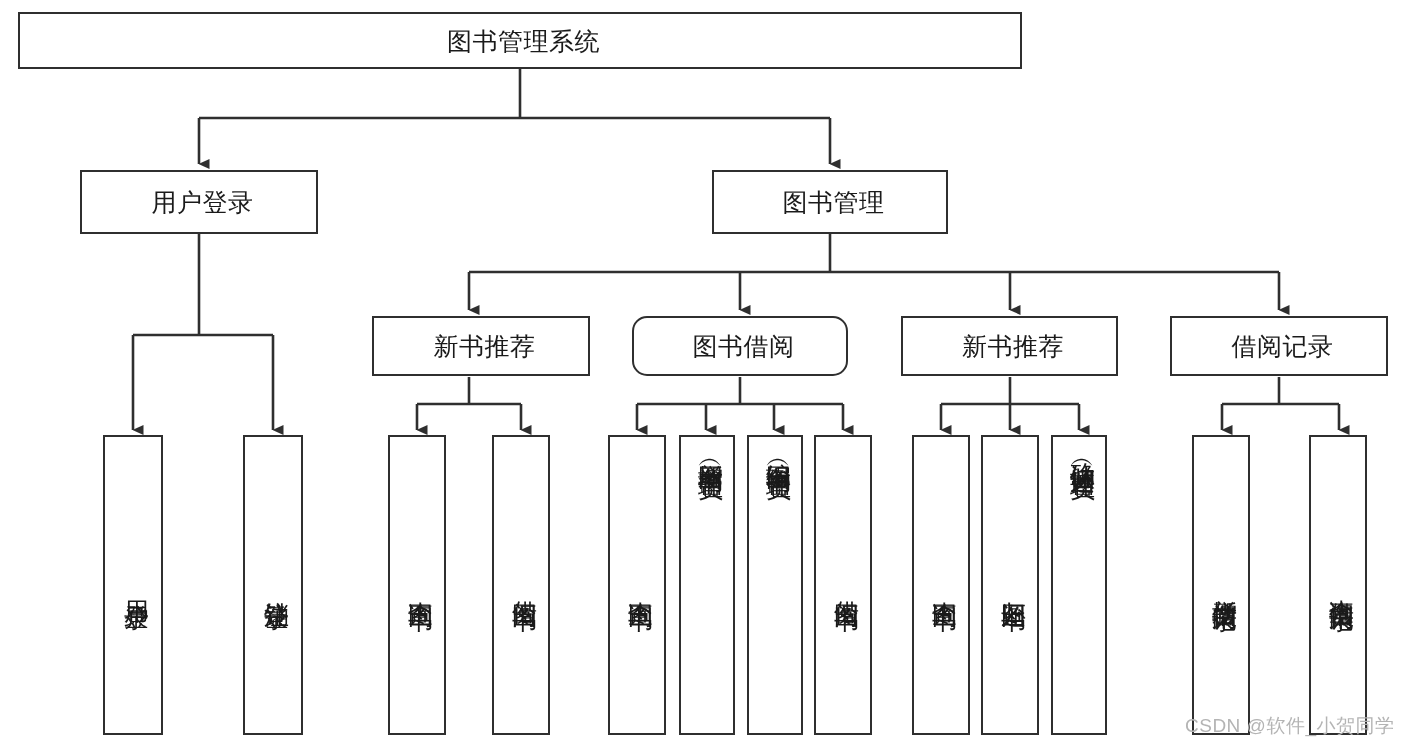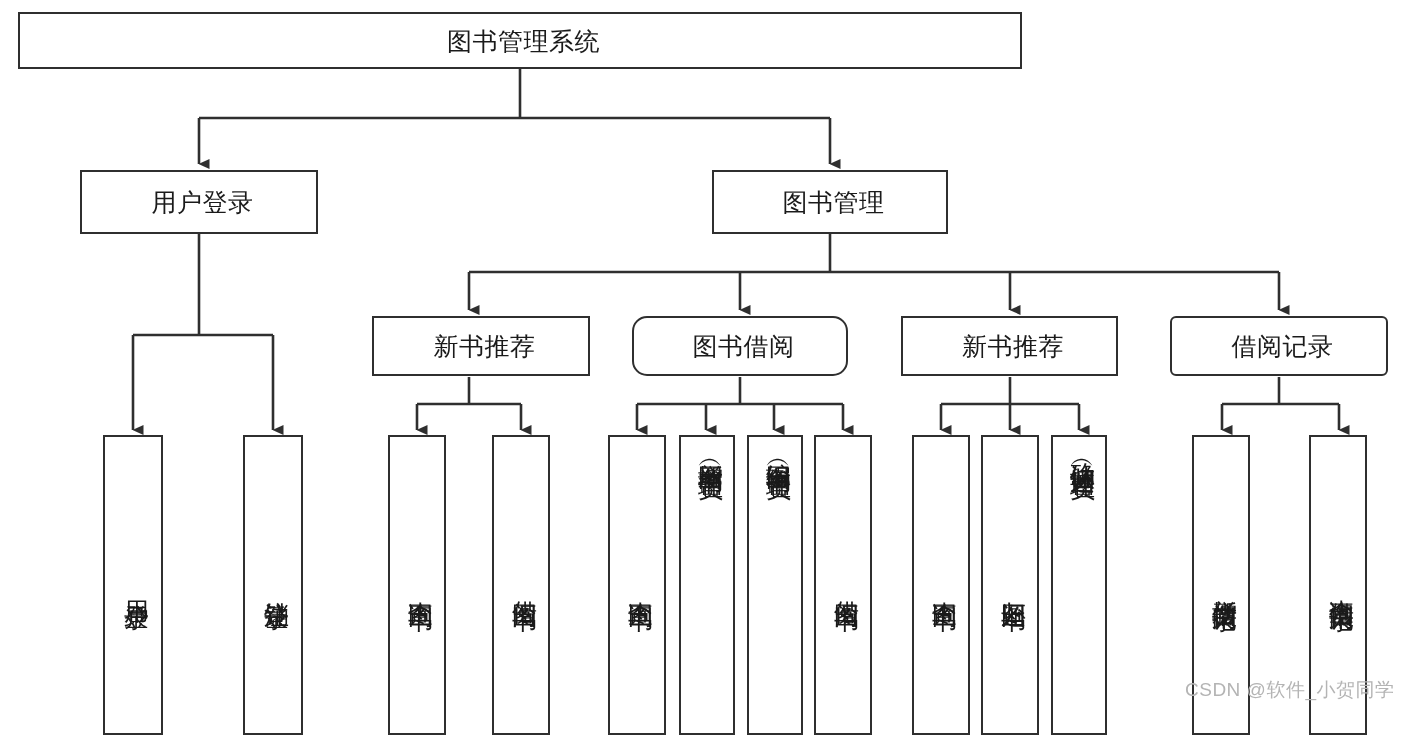--- a/index.html
+++ b/index.html
@@ -63,21 +63,21 @@
     white-space: nowrap;
   }
   
   .node.vert.centered {
     align-items: center;
     padding-top: 0;
   }
   .watermark {
     position: absolute;
     left: 1185px;
-    top: 677px;
+    top: 713px;
     font-size: 19px;
     color: #b4b4b4;
     white-space: nowrap;
     letter-spacing: 0.5px;
   }
 </style>
 </head>
 <body>
 
 <div id="canvas">
@@ -151,21 +151,21 @@
   </div>
 
   <div class="node horiz" style="left:632px; top:316px; width:216px; height:60px;border-radius:15px;">
     <span class="label">图书借阅</span>
   </div>
 
   <div class="node horiz" style="left:901px; top:316px; width:217px; height:60px;">
     <span class="label">新书推荐</span>
   </div>
 
-  <div class="node horiz" style="left:1170px; top:316px; width:218px; height:60px;border-radius:6px;">
+  <div class="node horiz" style="left:1170px; top:316px; width:218px; height:60px;">
     <span class="label">借阅记录</span>
   </div>
 
   <div class="node vert centered" style="left:103px; top:435px; width:60px; height:300px;">
     <span class="label">用户登录</span>
   </div>
 
   <div class="node vert centered" style="left:243px; top:435px; width:60px; height:300px;">
     <span class="label">注销登录</span>
   </div>

